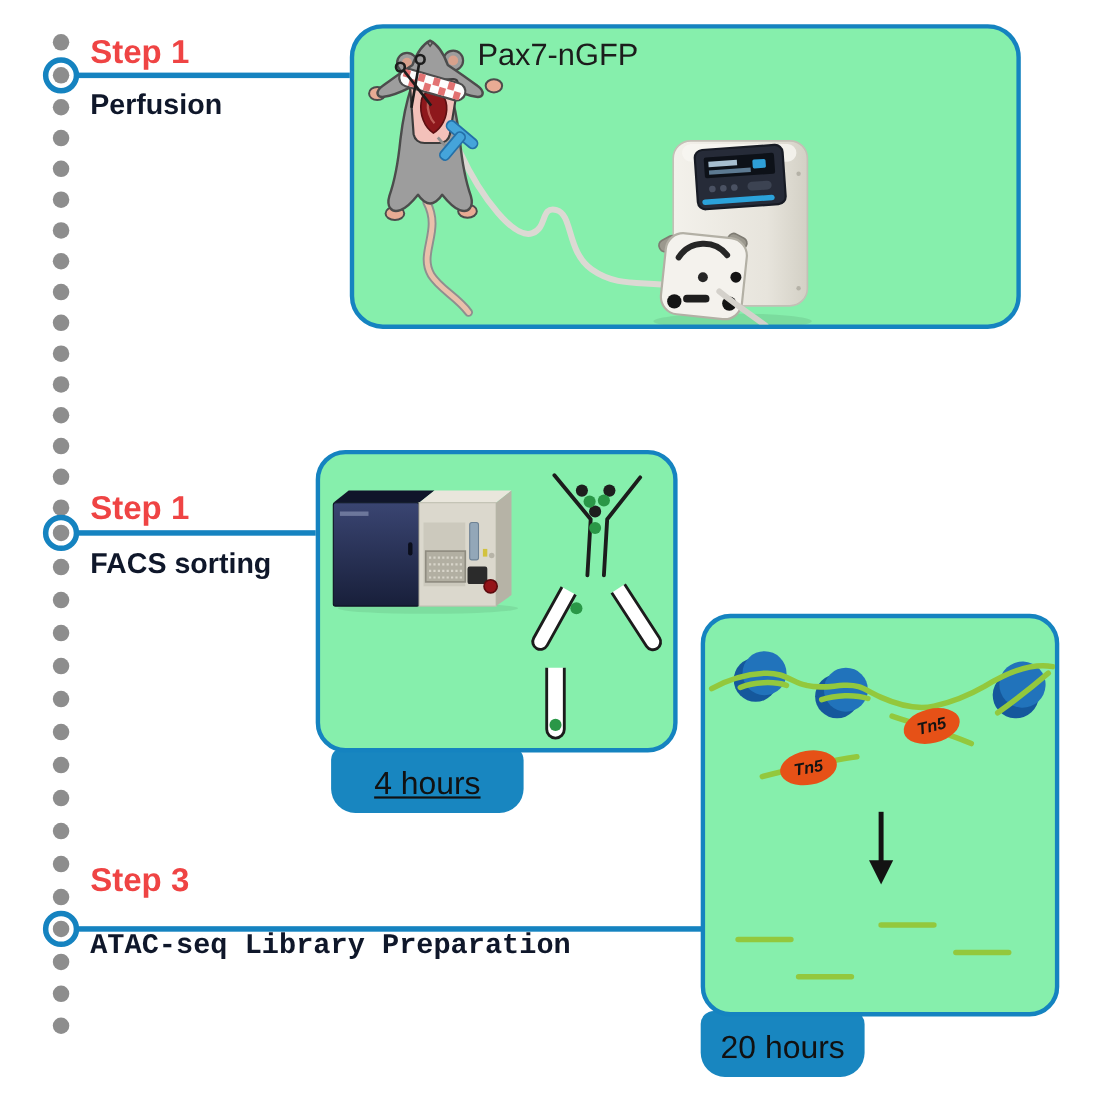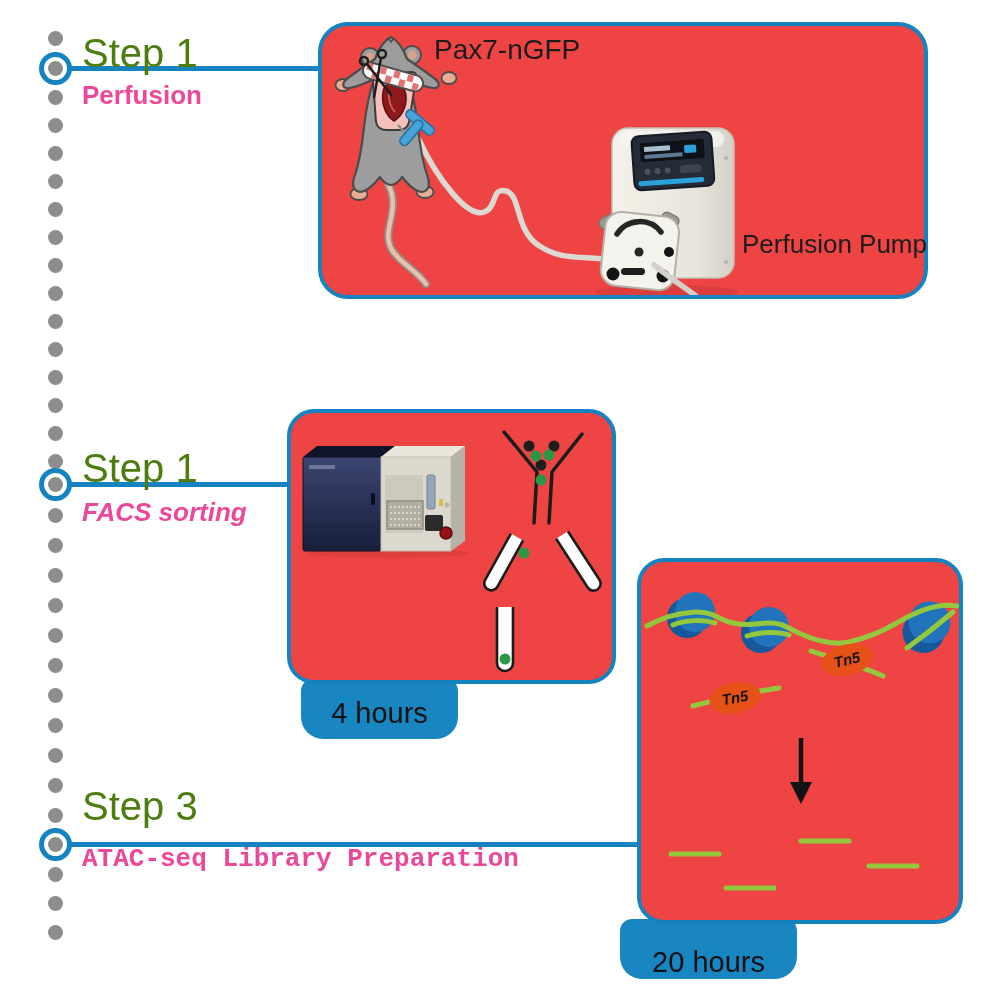--- a/index.html
+++ b/index.html
@@ -8,37 +8,37 @@
   svg{font-family:"Liberation Sans", sans-serif;}
 
   
   .tdot{position:absolute;left:47.5px;width:15px;height:15px;border-radius:50%;background:#8d8d8d;}
   .ring{position:absolute;left:38.5px;width:23px;height:23px;border:5px solid #1583c0;border-radius:50%;
         background:#ffffff;display:flex;align-items:center;justify-content:center;z-index:4;}
   .ring .rdot{width:15px;height:15px;border-radius:50%;background:#8d8d8d;}
   .hline{position:absolute;height:5px;background:#1583c0;z-index:1;}
 
   
-  .step-label{position:absolute;left:82px;font-size:40px;font-weight:400;color:#4d7c0f;z-index:3;white-space:nowrap;}
-  .step-title{position:absolute;left:82px;font-size:26px;font-weight:700;color:#ec4899;z-index:3;white-space:nowrap;}
-
-  
-  .panel{position:absolute;background:#ef4444;border:4.5px solid #1583c0;z-index:2;}
+  .step-label{position:absolute;left:82px;font-size:30px;font-weight:700;color:#ef4444;z-index:3;white-space:nowrap;}
+  .step-title{position:absolute;left:82px;font-size:26px;font-weight:700;color:#0f172a;z-index:3;white-space:nowrap;}
+
+  
+  .panel{position:absolute;background:#86efac;border:4.5px solid #1583c0;z-index:2;}
   #panel1{left:318px;top:22px;width:602px;height:269px;border-radius:30px;}
   #panel2{left:287px;top:409px;width:321px;height:267px;border-radius:27px;}
   #panel3{left:637px;top:558px;width:318px;height:358px;border-radius:27px;}
   .panel svg{position:absolute;left:0;top:0;}
 
   
   .badge{position:absolute;background:#1886c0;border-radius:12px 12px 22px 22px;z-index:1;
          display:flex;align-items:center;justify-content:center;padding-top:8px;box-sizing:border-box;
          font-size:29px;color:#111111;}
   #badge1{left:331px;top:294px;width:143px;height:60px;}
-  #badge2{left:301px;top:679px;width:157px;height:60px;}
-  #badge3{left:620px;top:919px;width:177px;height:60px;align-items:flex-end;}
+  #badge2{left:301px;top:679px;width:175px;height:60px;text-decoration:underline;}
+  #badge3{left:637px;top:919px;width:149px;height:60px;}
 
   
   .panel-label{position:absolute;color:#1c1c1c;white-space:nowrap;z-index:2;}
   #mouse-strain{left:112px;top:8px;font-size:28px;}
   #pump-label{left:420px;top:203px;font-size:26px;}
 </style>
 </head>
 <body>
 
 <div id="canvas">
@@ -85,34 +85,33 @@
       <div class="rdot"></div>
     </div>
 
   <div class="hline" style="left:62px;top:65.5px;width:256px;"></div>
   <div class="hline" style="left:62px;top:481.5px;width:225px;"></div>
   <div class="hline" style="left:62px;top:841.5px;width:586px;"></div>
 
   <div class="step-label" style="top:31px;">Step 1</div>
   <div class="step-title" style="top:80px;">Perfusion</div>
   <div class="step-label" style="top:446px;">Step 1</div>
-  <div class="step-title" style="top:497px;font-style:italic;">FACS sorting</div>
+  <div class="step-title" style="top:497px;">FACS sorting</div>
   <div class="step-label" style="top:784px;">Step 3</div>
   <div class="step-title" style="top:844px;font-family:Liberation Mono, monospace;">ATAC-seq Library Preparation</div>
 
   <div class="badge" id="badge2">
       <span>4 hours</span>
     </div>
   <div class="badge" id="badge3">
       <span>20 hours</span>
     </div>
 
   <div class="panel" id="panel1">
     <div class="panel-label" id="mouse-strain">Pax7-nGFP</div>
-    <div class="panel-label" id="pump-label">Perfusion Pump</div>
     <svg width="602" height="269" viewBox="0 0 602 269">
       <defs>
         <linearGradient id="pumpGrad" x1="0" y1="0" x2="1" y2="0">
           <stop offset="0" stop-color="#f3f1eb"></stop>
             <stop offset="0.7" stop-color="#e7e4dc"></stop>
             <stop offset="1" stop-color="#d3d0c5"></stop>
         </linearGradient>
         <clipPath id="gz">
             <rect x="-31" y="-8" width="62" height="16" rx="8"></rect>
           </clipPath>

